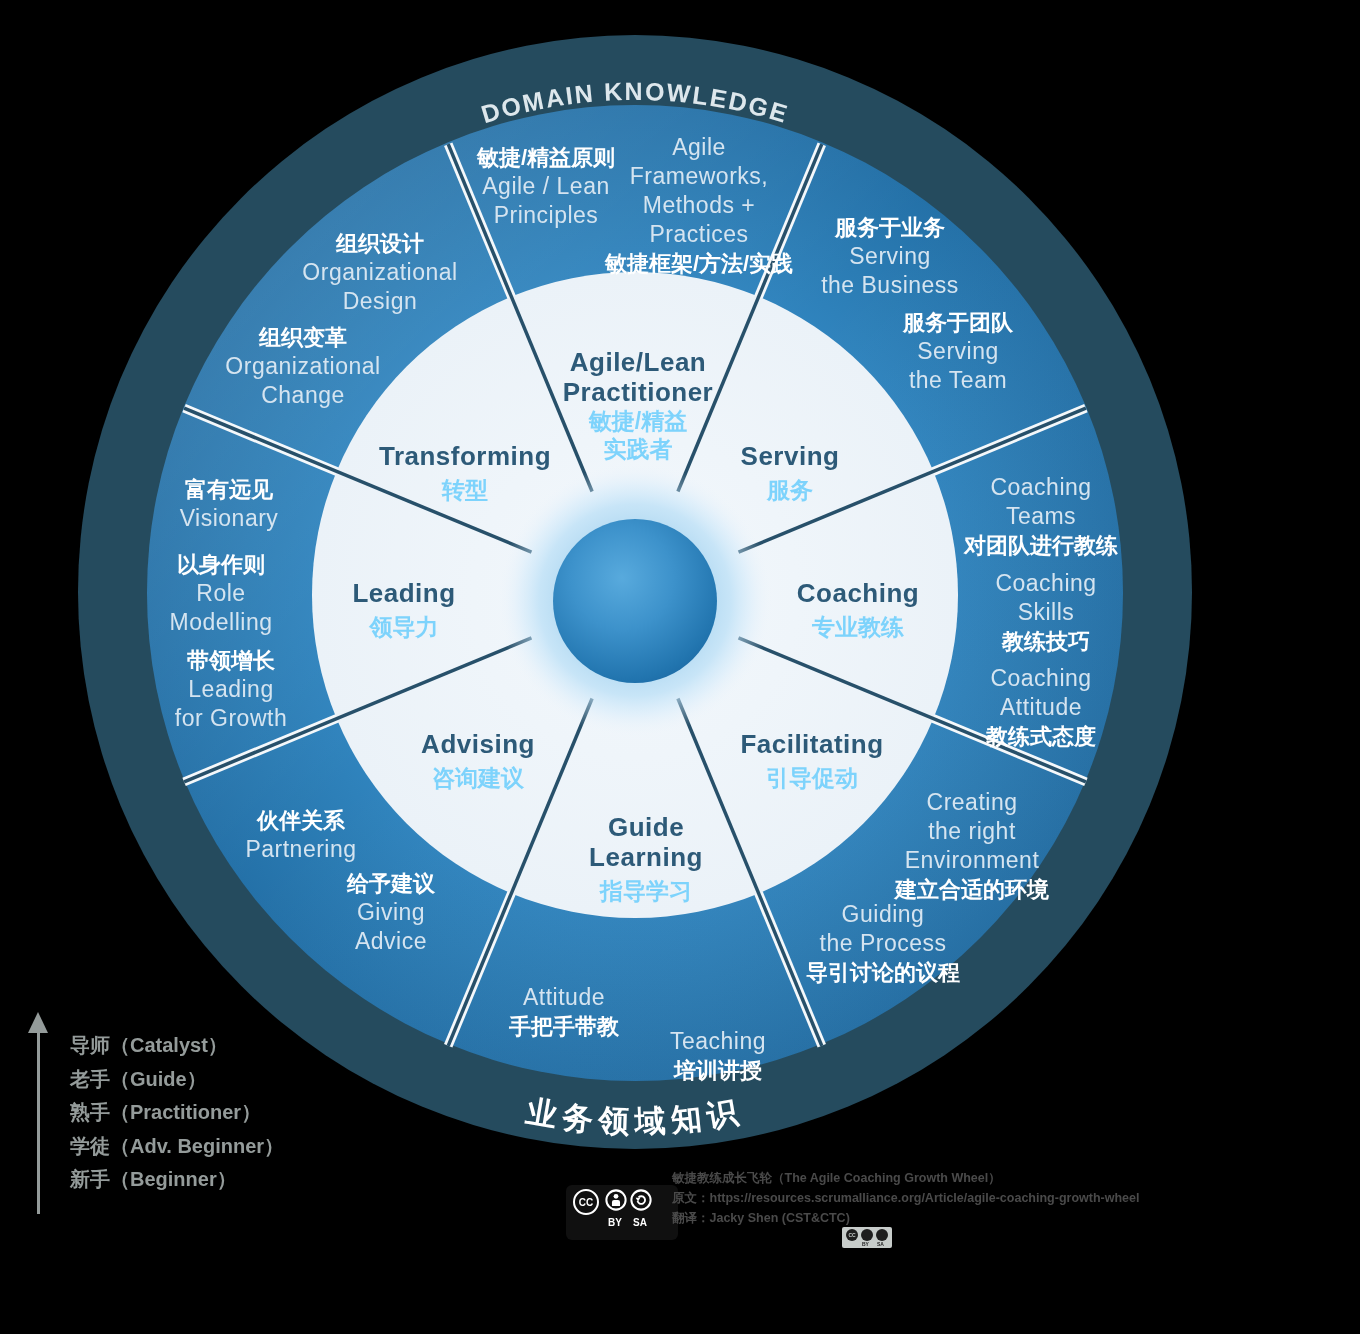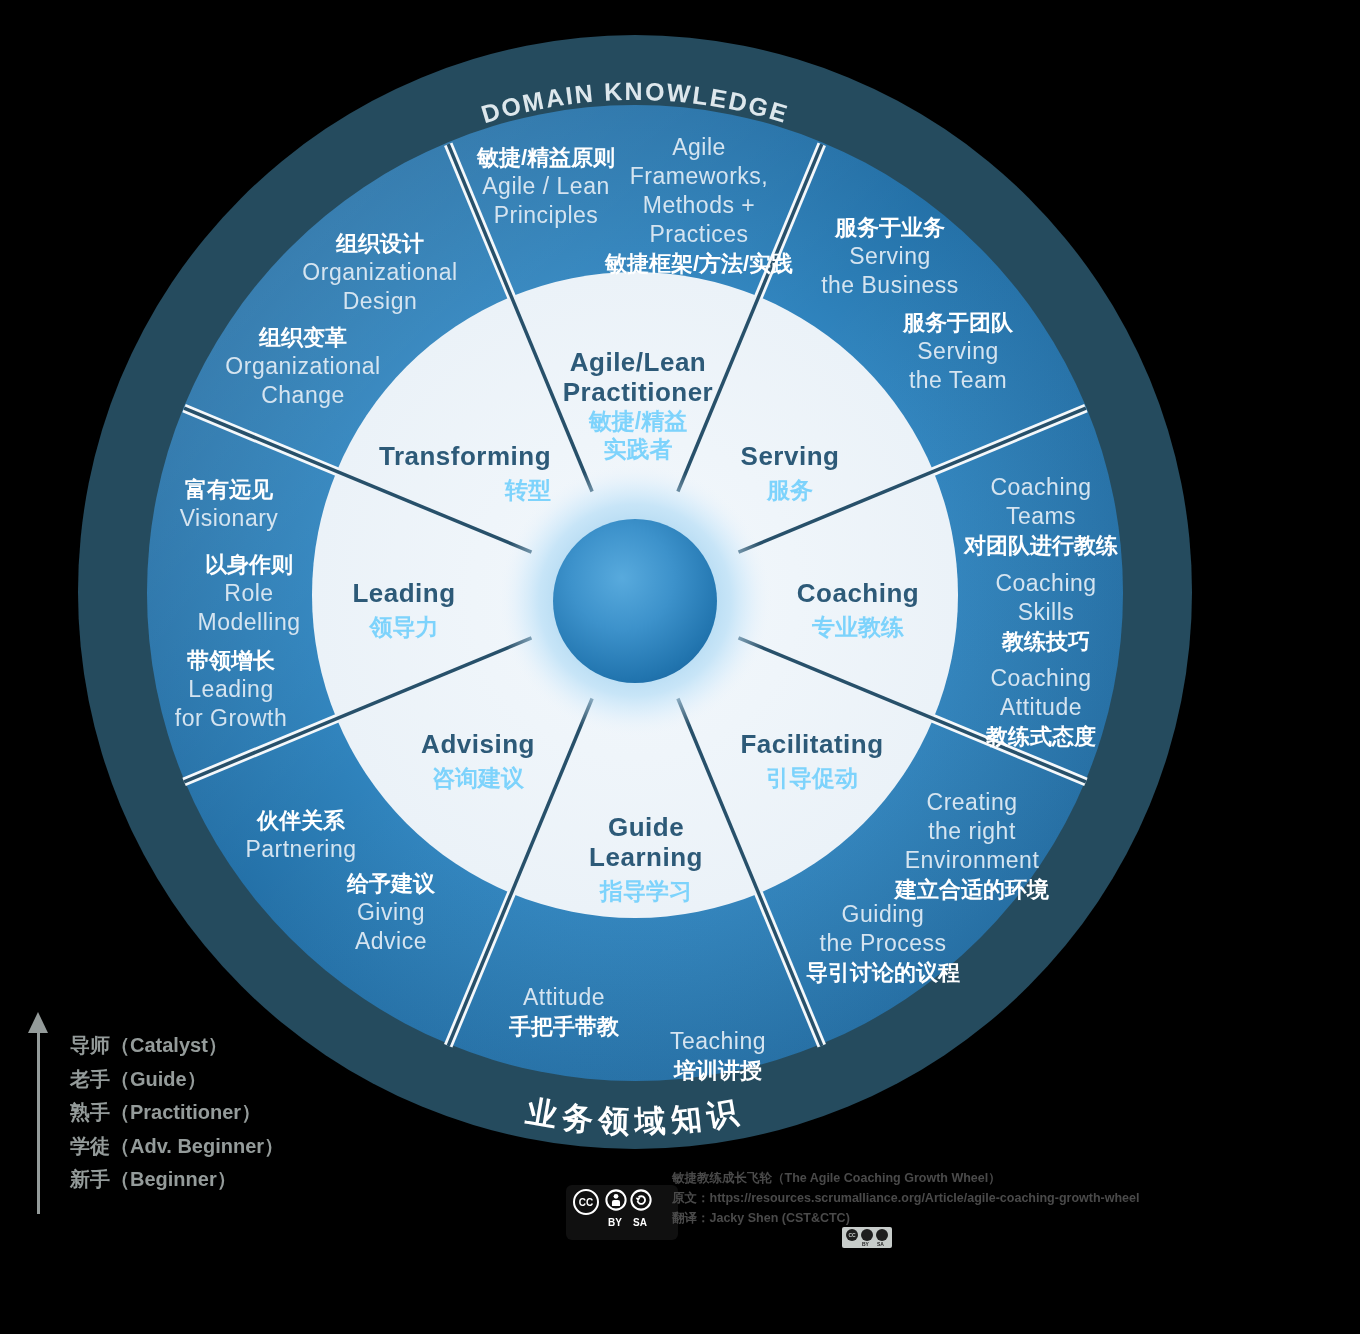--- a/index.html
+++ b/index.html
@@ -133,21 +133,21 @@
     <div class="zh-sec gap-top">指导学习</div>
   </div>
   <div class="lbl" style="left:478px;top:729px;">
     <div class="en-sec">Advising</div>
     <div class="zh-sec gap-top">咨询建议</div>
   </div>
   <div class="lbl" style="left:404px;top:578px;">
     <div class="en-sec">Leading</div>
     <div class="zh-sec gap-top">领导力</div>
   </div>
-  <div class="lbl" style="left:465px;top:441px;text-align:right;">
+  <div class="lbl" style="left:465px;top:441px;">
     <div class="en-sec">Transforming</div>
     <div class="zh-sec gap-top">转型</div>
   </div>
 
   <div class="lbl" style="left:546px;top:143px;">
     <div class="zh-mid">敏捷/精益原则</div>
     <div class="en-mid">Agile / Lean</div>
     <div class="en-mid">Principles</div>
   </div>
   <div class="lbl" style="left:699px;top:133px;">
@@ -208,21 +208,21 @@
   </div>
   <div class="lbl" style="left:301px;top:806px;">
     <div class="zh-mid">伙伴关系</div>
     <div class="en-mid">Partnering</div>
   </div>
   <div class="lbl" style="left:231px;top:646px;">
     <div class="zh-mid">带领增长</div>
     <div class="en-mid">Leading</div>
     <div class="en-mid">for Growth</div>
   </div>
-  <div class="lbl" style="left:221px;top:550px;margin-left:28px;">
+  <div class="lbl" style="left:221px;top:550px;">
     <div class="zh-mid">以身作则</div>
     <div class="en-mid">Role</div>
     <div class="en-mid">Modelling</div>
   </div>
   <div class="lbl" style="left:229px;top:475px;">
     <div class="zh-mid">富有远见</div>
     <div class="en-mid">Visionary</div>
   </div>
   <div class="lbl" style="left:303px;top:323px;">
     <div class="zh-mid">组织变革</div>

